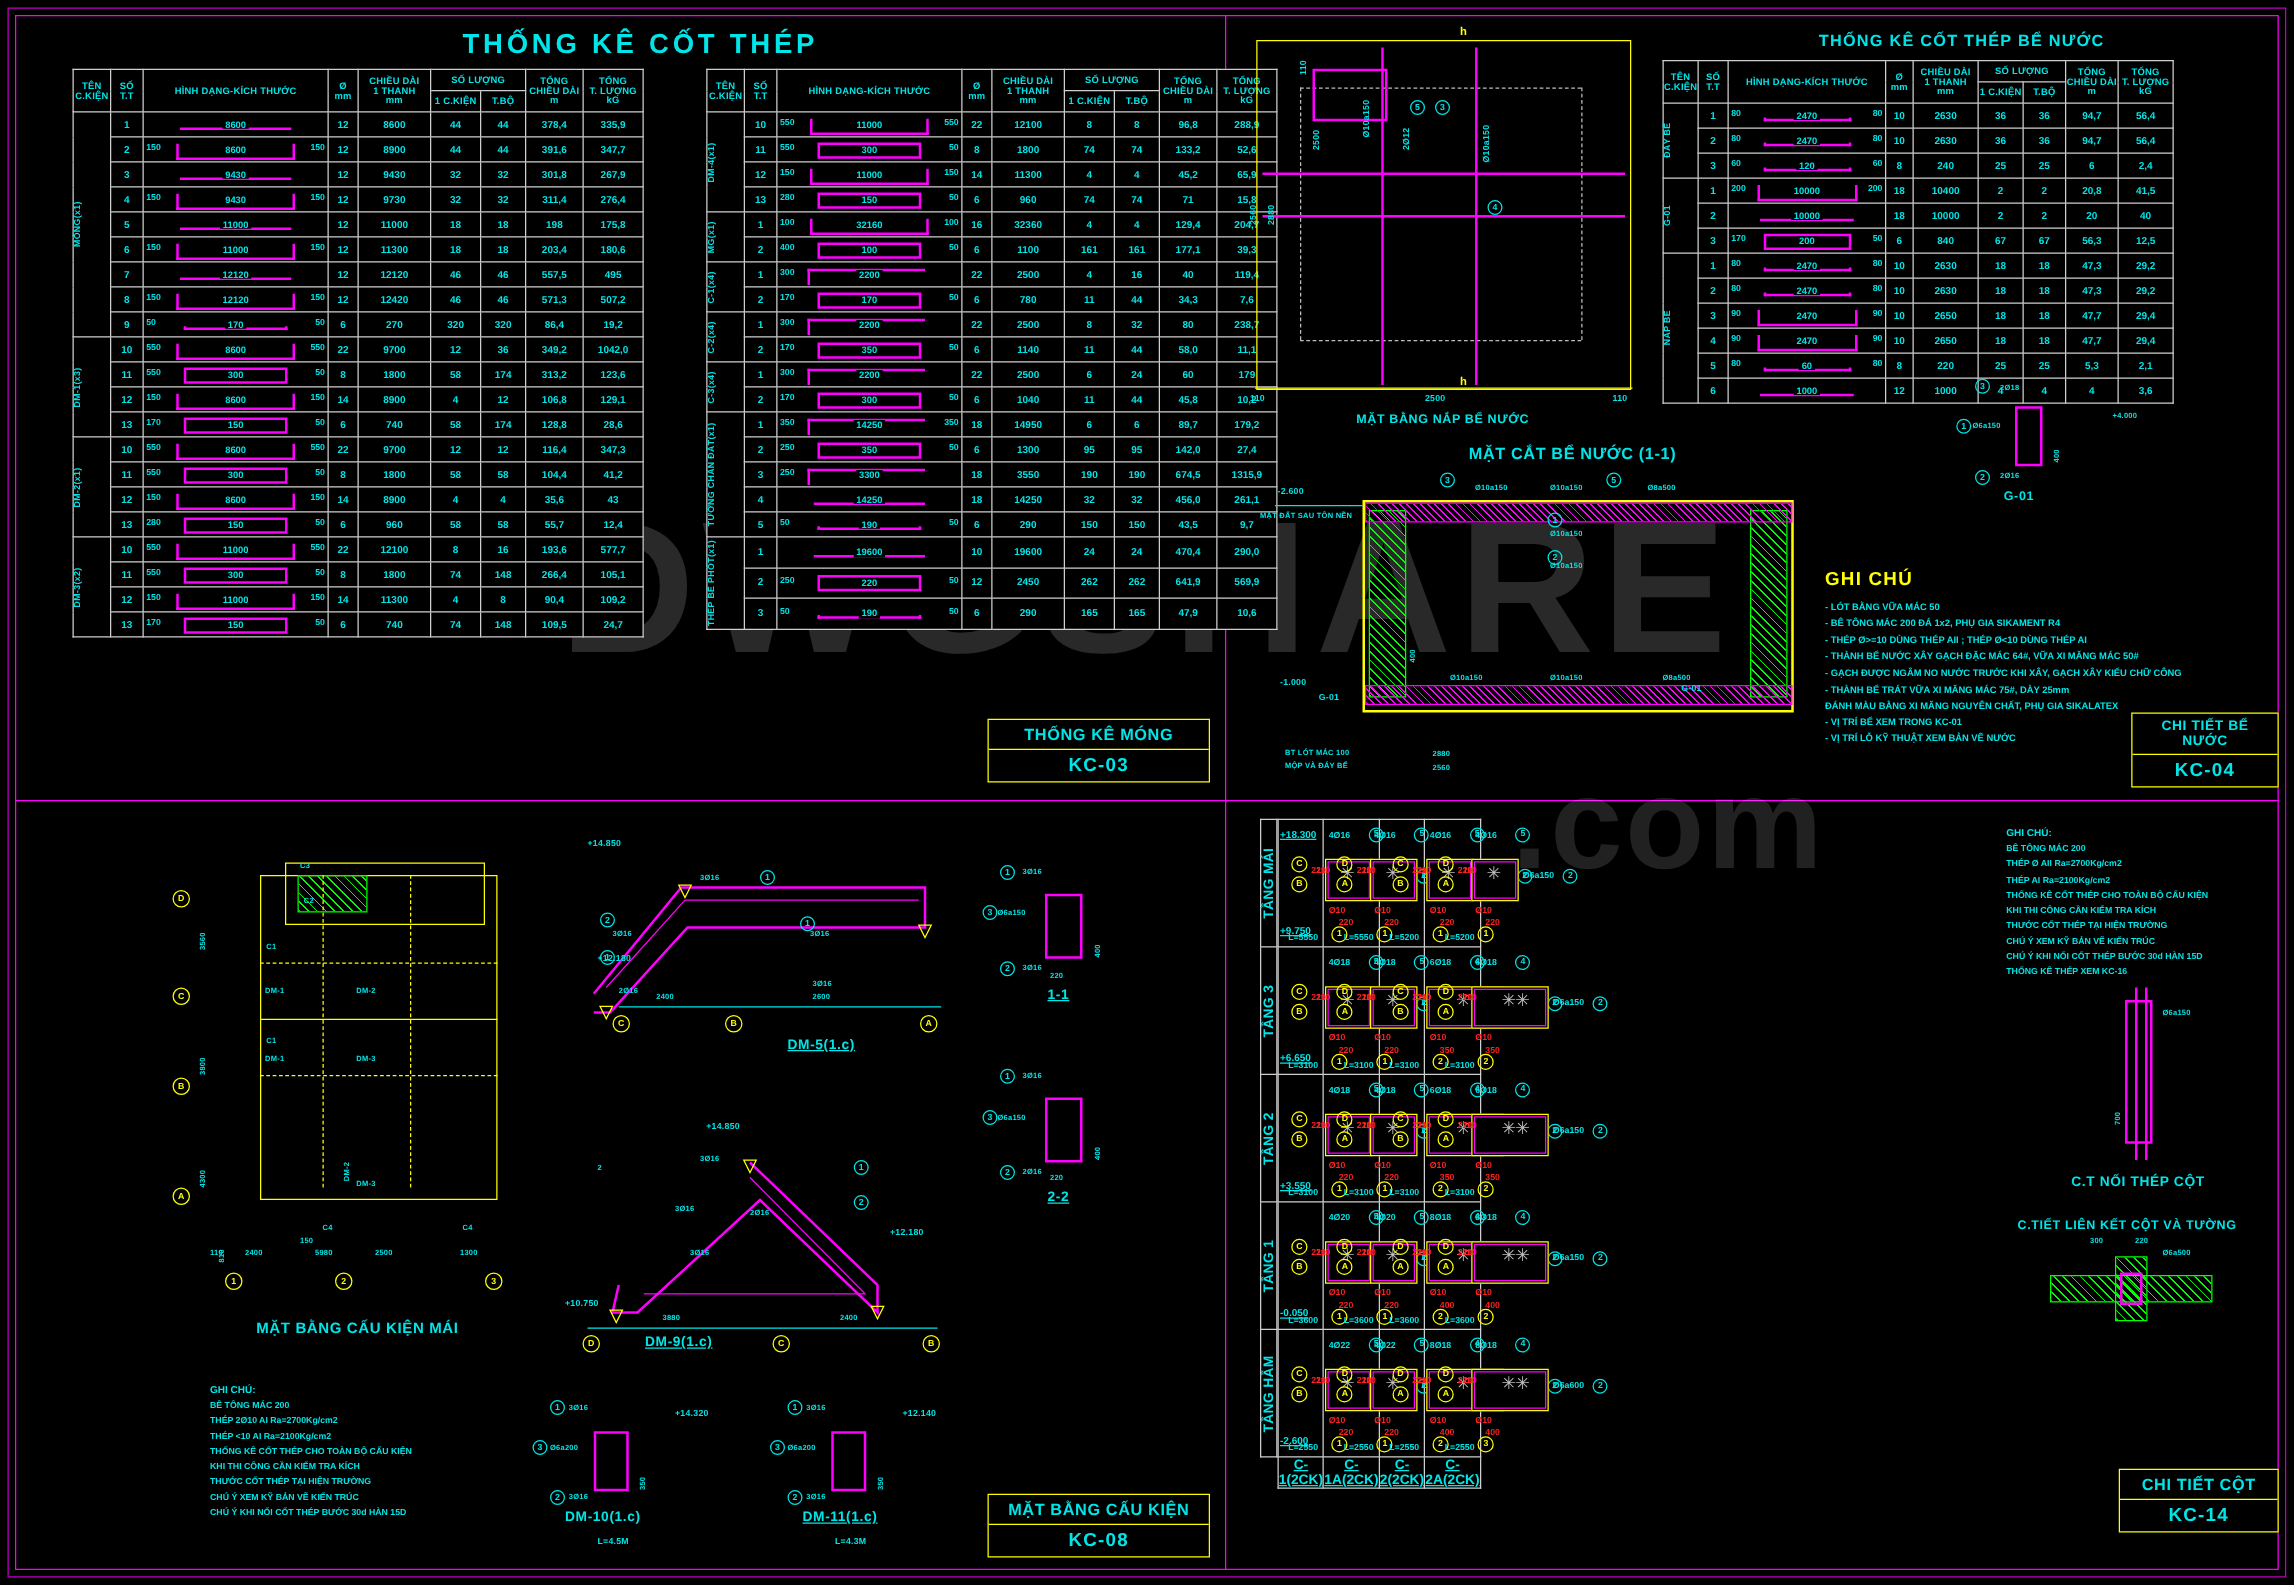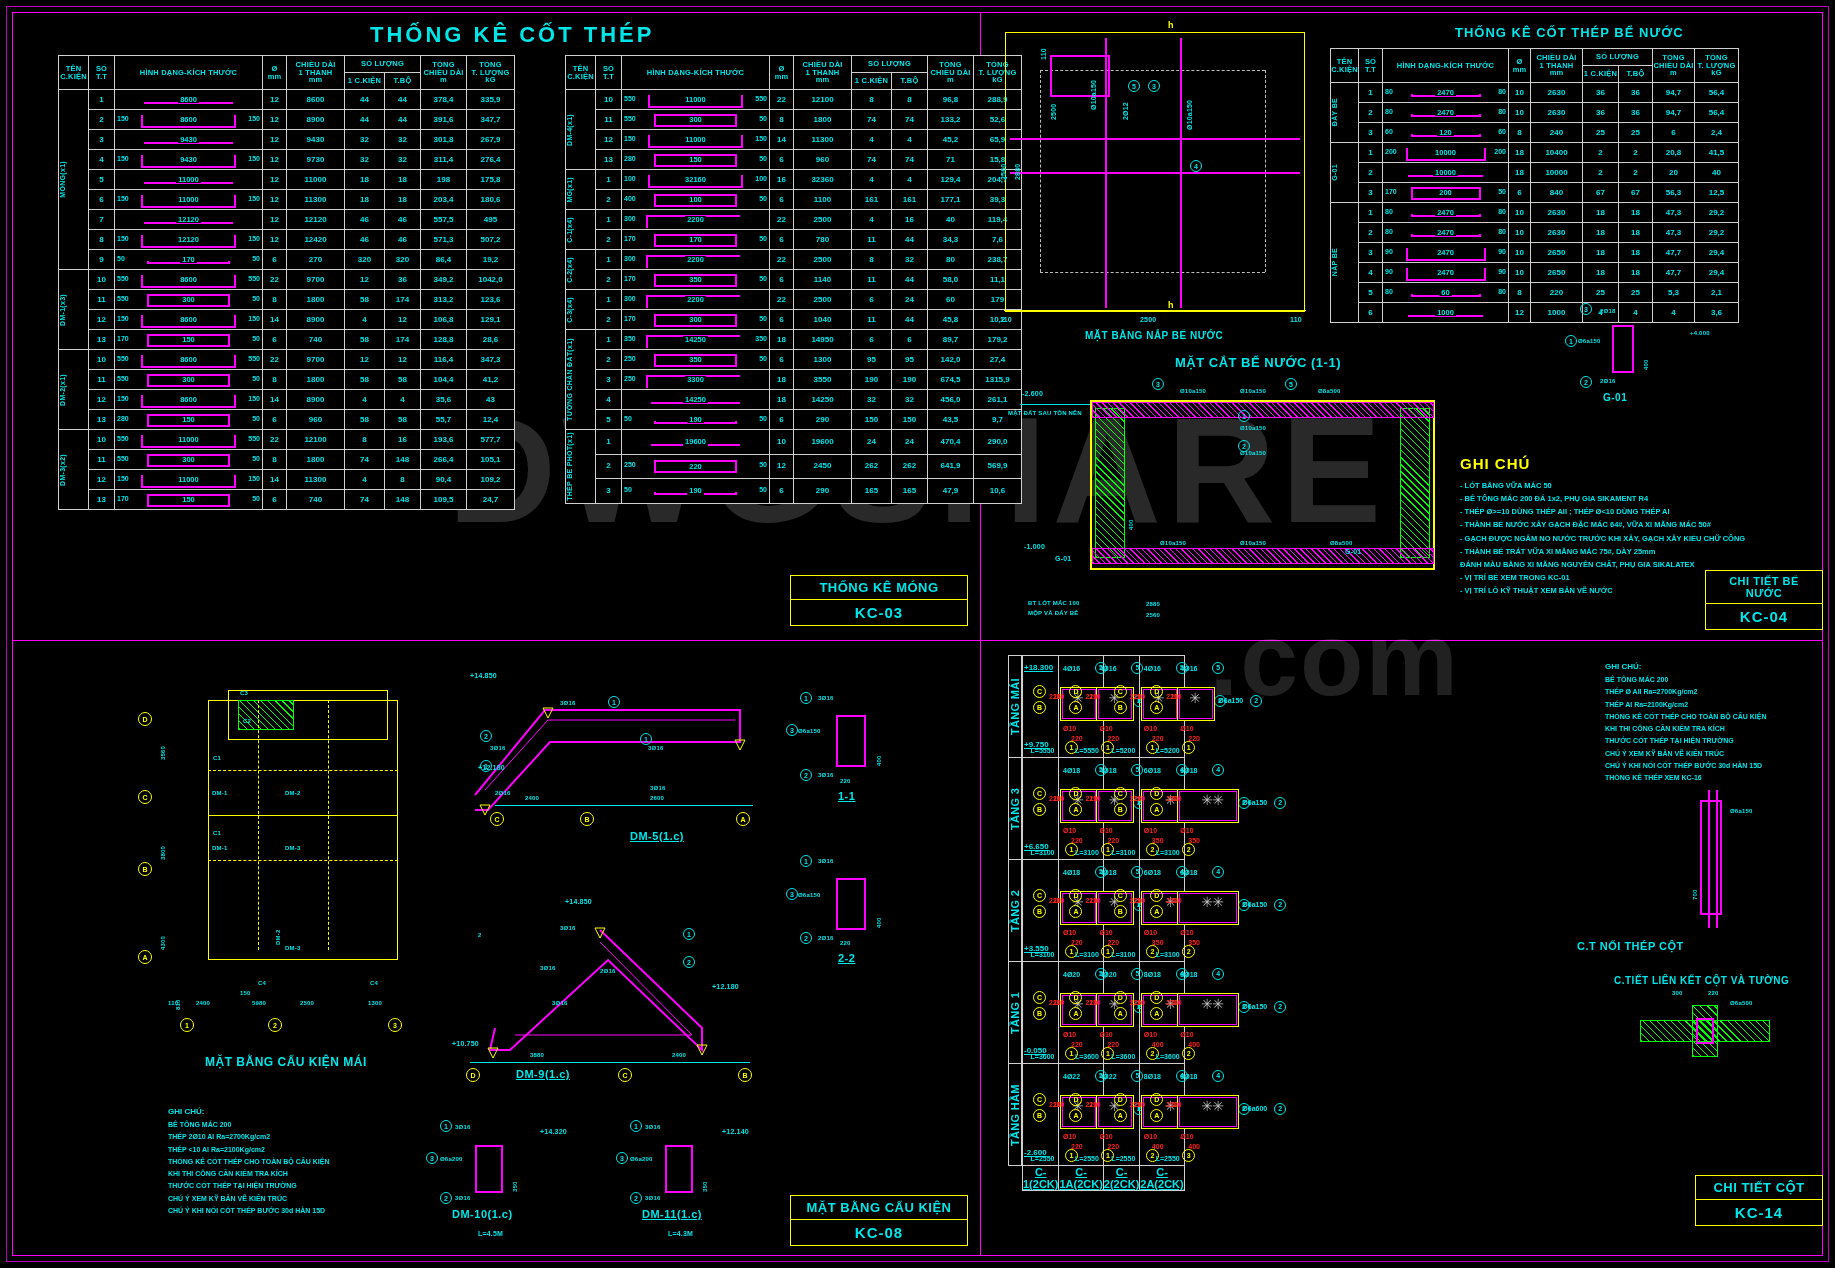--- a/index.html
+++ b/index.html
@@ -1902,21 +1902,21 @@
         <div class="n-line" style="font-size:7px">CHÚ Ý KHI NỐI CỐT THÉP BƯỚC 30d HÀN 15D</div>
         <div class="n-line" style="font-size:7px">THỐNG KÊ THÉP XEM KC-16</div>
       </div>
   </div>
 
   <div class="solid-m" style="left:1700px;top:800px;width:22px;height:115px;border-width:2px;"></div>
   <div class="ln v m" style="left:1708px;top:790px;height:138px;width:2px;"></div>
   <div class="ln v m" style="left:1716px;top:790px;height:138px;width:2px;"></div>
   <div class="lbl cyan sm" style="left:1730px;top:808px;">Ø6a150</div>
   <div class="lbl cyan sm rot90" style="left:1692px;top:900px;">700</div>
-  <div class="sub-title" style="left:1577px;top:940px;font-size:11px;">C.T NỐI THÉP CỘT</div>
+  <div class="sub-title" style="left:1657px;top:940px;font-size:11px;">C.T NỐI THÉP CỘT</div>
 
   <div class="hatch-g" style="left:1640px;top:1020px;width:130px;height:22px;"></div>
   <div class="hatch-g" style="left:1692px;top:1005px;width:26px;height:52px;border:1px solid #00ff00;"></div>
   <div class="solid-m" style="left:1696px;top:1018px;width:18px;height:26px;border-width:2px;"></div>
   <div class="lbl cyan sm" style="left:1672px;top:990px;">300</div>
   <div class="lbl cyan sm" style="left:1708px;top:990px;">220</div>
   <div class="lbl cyan sm" style="left:1730px;top:1000px;">Ø6a500</div>
   <div class="sub-title" style="left:1614px;top:975px;font-size:10px;">C.TIẾT LIÊN KẾT CỘT VÀ TƯỜNG</div>
 
   <div class="titleblock" style="left:1695px;top:1175px;width:128px;">

